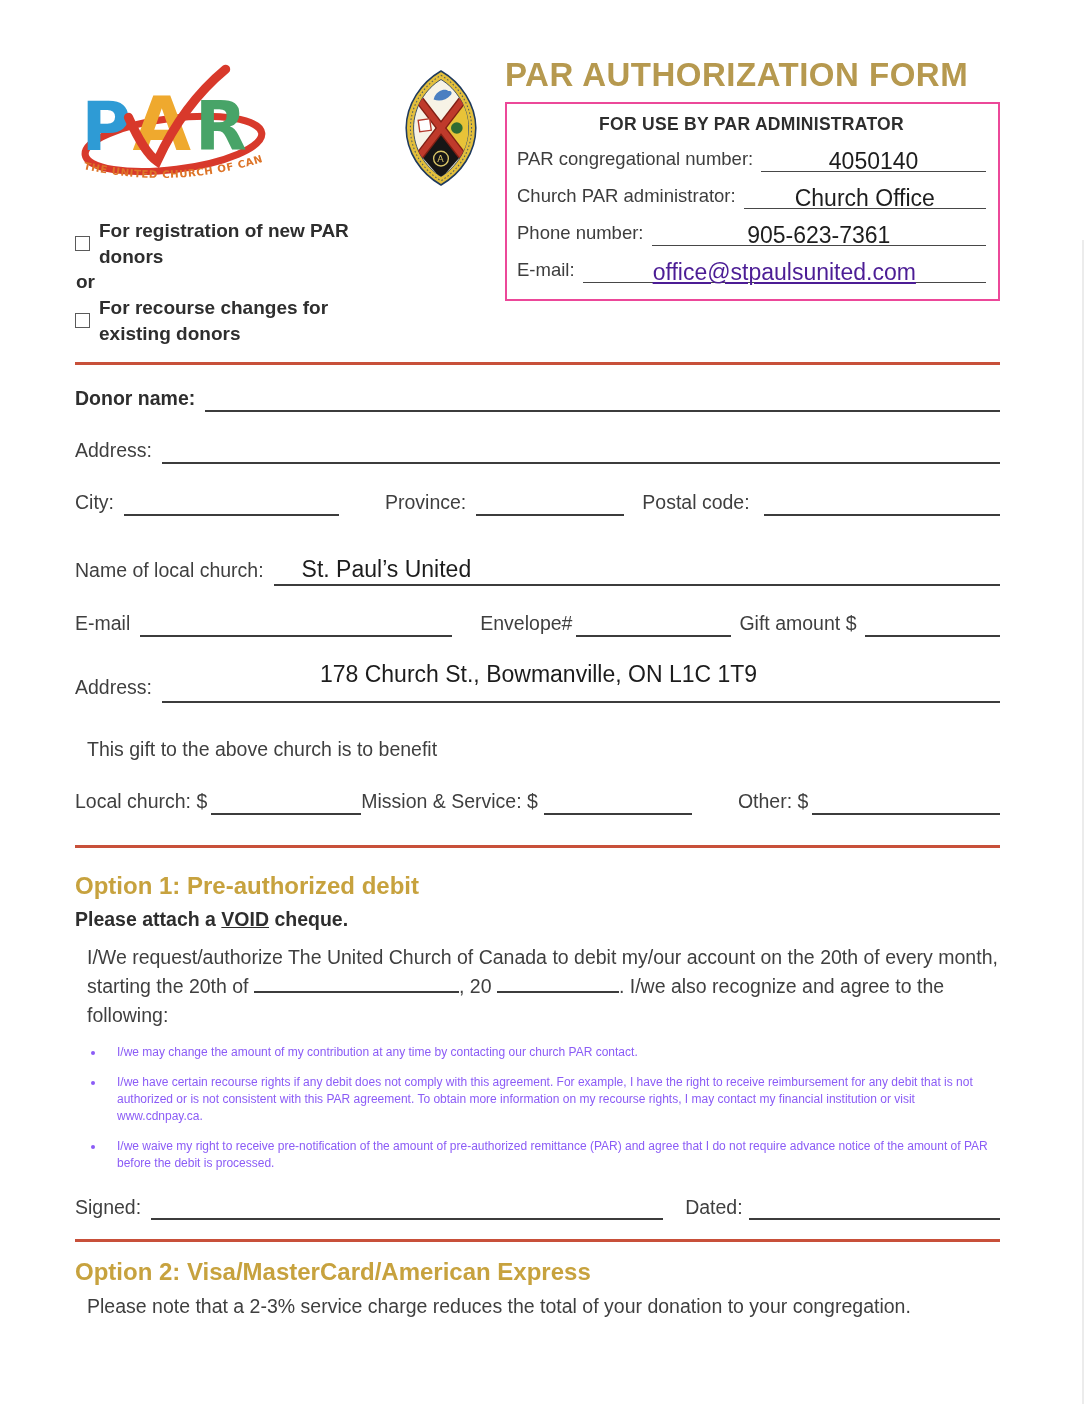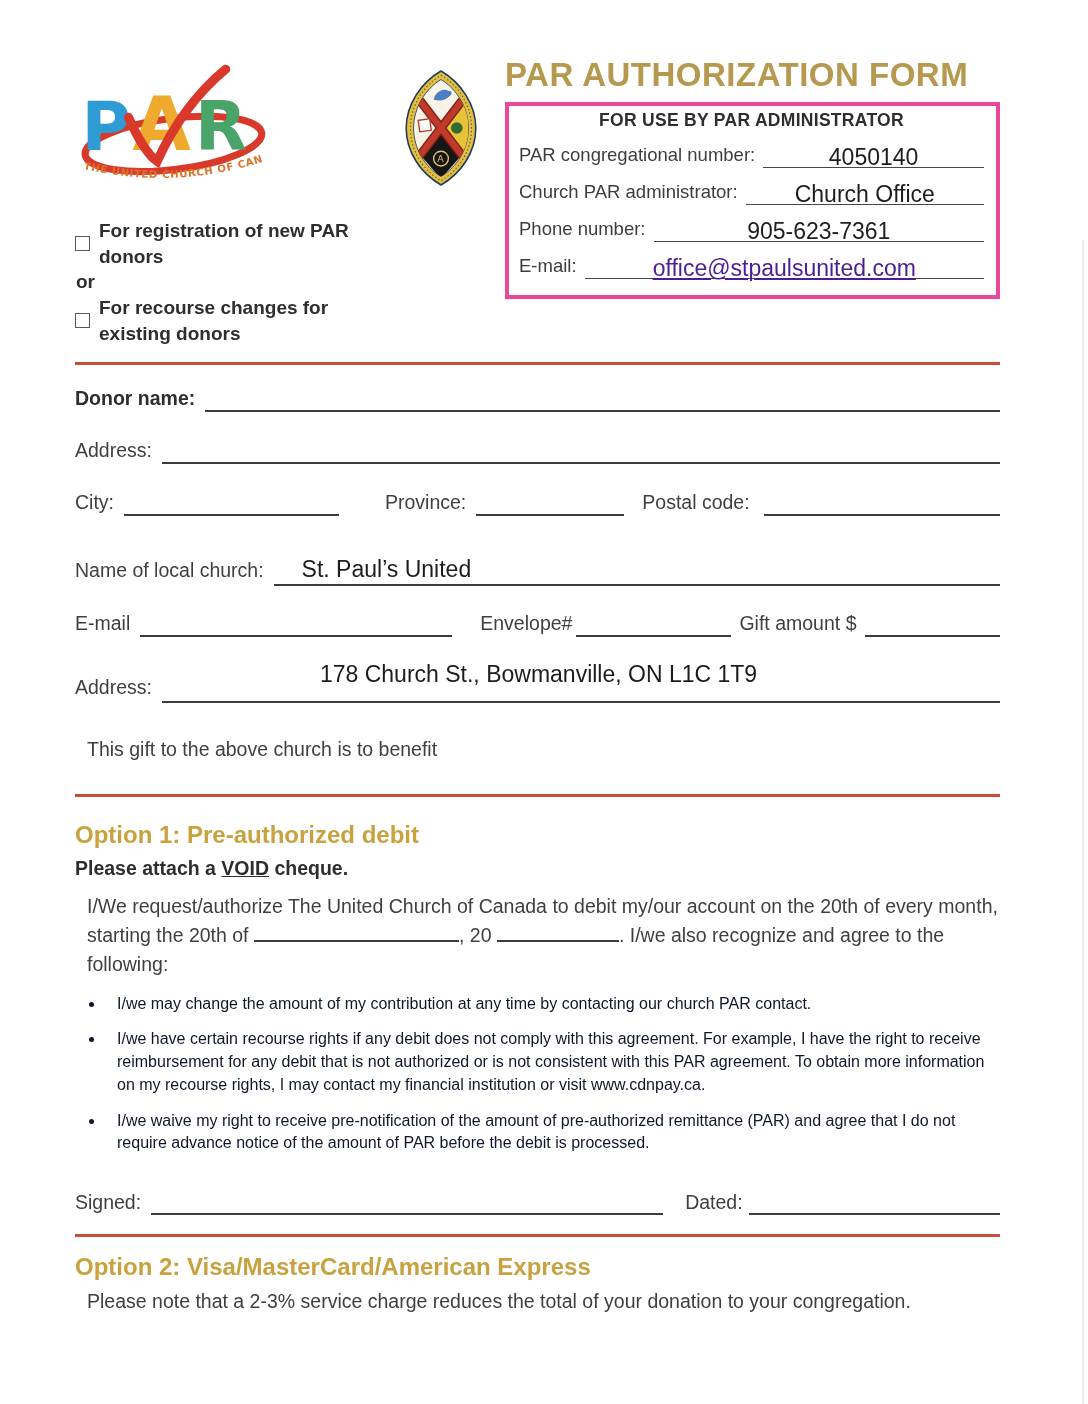--- a/index.html
+++ b/index.html
@@ -19,21 +19,21 @@
 
   .par-logo { display:block; }
 
   .checkbox-block { margin-top:24px; font-weight:bold; font-size:19px; color:#2e2e2e; line-height:1.35; }
   .cb-row { display:flex; align-items:center; }
   .checkbox { display:inline-block; width:15px; height:15px; border:1.6px solid #5a5a5a; margin-right:9px; background:#fff; flex:0 0 15px; }
   .or-line { margin-left:1px; }
 
   .form-title { font-size:33px; font-weight:bold; letter-spacing:0.5px; color:#b6994f; white-space:nowrap; margin-bottom:8px; }
 
-  .admin-box { border:4px solid #ec4899; padding:4px 12px 16px 10px; }
+  .admin-box { border:2px solid #ec4899; padding:10px 12px 16px 10px; }
   .admin-title { text-align:center; font-weight:bold; font-size:17.5px; color:#2e2e2e; letter-spacing:0.3px; margin-bottom:6px; }
   .admin-row { display:flex; align-items:flex-end; margin-top:11px; }
   .admin-label { font-size:18.5px; color:#3d3d3d; white-space:nowrap; padding-bottom:2px; }
   .admin-blank { flex:1; border-bottom:1.6px solid #474747; margin-left:8px; min-height:26px;
                  display:flex; justify-content:center; align-items:flex-end; }
   .admin-value { font-size:23px; color:#1d1d1d; line-height:1.05; transform:translateY(2px); }
   .admin-value.link { color:#4c1d95; text-decoration:underline; cursor:pointer; }
 
   
   .red-rule { height:3px; background:#c8503a; border:0; margin:0; }
@@ -50,22 +50,22 @@
   .typed { font-size:23px; color:#1c1c1c; position:absolute; bottom:1px; white-space:nowrap; }
   .gap { flex:0 0 28px; }
 
   
   .opt-heading { font-size:24px; font-weight:bold; color:#c7a23e; margin-top:24px; }
   .body-text { font-size:19.5px; line-height:1.48; color:#3f3f3f;margin-left:12px; }
   .bold-line { font-weight:bold; color:#2e2e2e; font-size:19.5px; margin-top:8px; }
   .underline { text-decoration:underline; }
   .inline-blank { display:inline-block; border-bottom:2px solid #3c3c3c; height:20px; vertical-align:baseline; }
   .bullets { margin:14px 0 0 30px; }
-  .bullets li { font-size:16px; line-height:1.42; color:#0f172a; margin-bottom:13px; padding-left:12px; }
-  .signed-row { display:flex; align-items:center; margin-top:36px; }
+  .bullets li { font-size:12px; line-height:1.42; color:#8b5cf6; margin-bottom:13px; padding-left:12px; }
+  .signed-row { display:flex; align-items:center; margin-top:24px; }
   .signed-blank { flex:0 0 512px; border-bottom:2px solid #3c3c3c; min-height:24px; margin-left:10px; }
   .dated-label { margin-left:22px; }
   .dated-blank { flex:1; border-bottom:2px solid #3c3c3c; min-height:24px; margin-left:6px; }
   .scan-line { position:absolute; right:4px; top:240px; bottom:0; width:2px; background:#ececec; }
 </style>
 </head>
 <body>
 
 <div class="page">
   <div class="content">
@@ -203,20 +203,29 @@
 
     <div class="field-row" style="margin-top:36px;">
       <span class="flabel">Address:</span>
       <span class="blank grow" style="min-height:30px;">
         <span class="typed" style="left:158px; bottom:13px;">178 Church St., Bowmanville, ON L1C 1T9</span>
       </span>
     </div>
 
     <div class="body-text" style="margin-top:32px;">This gift to the above church is to benefit</div>
 
+    <div class="field-row" style="margin-top:26px;">
+      <span class="flabel">Local church: $</span>
+      <span class="blank" style="flex:0 0 150px; margin-left:4px;"></span>
+      <span class="flabel">Mission &amp; Service: $</span>
+      <span class="blank" style="flex:0 0 148px; margin-left:6px;"></span>
+      <span class="gap" style="flex:0 0 46px;"></span>
+      <span class="flabel">Other: $</span>
+      <span class="blank grow" style="margin-left:4px;"></span>
+    </div>
 
     <div class="red-rule rule-2"></div>
 
     <div class="opt-heading">Option 1: Pre-authorized debit</div>
     <div class="bold-line"><span>Please attach a </span><span class="underline">VOID</span><span> cheque.</span></div>
 
     <div class="body-text" style="margin-top:12px;">
       <span>I/We request/authorize The United Church of Canada to debit my/our account on the 20th of every month,</span>
       <span>starting the 20th of</span>
       <span class="inline-blank" style="width:205px;"></span><span>, 20</span>

